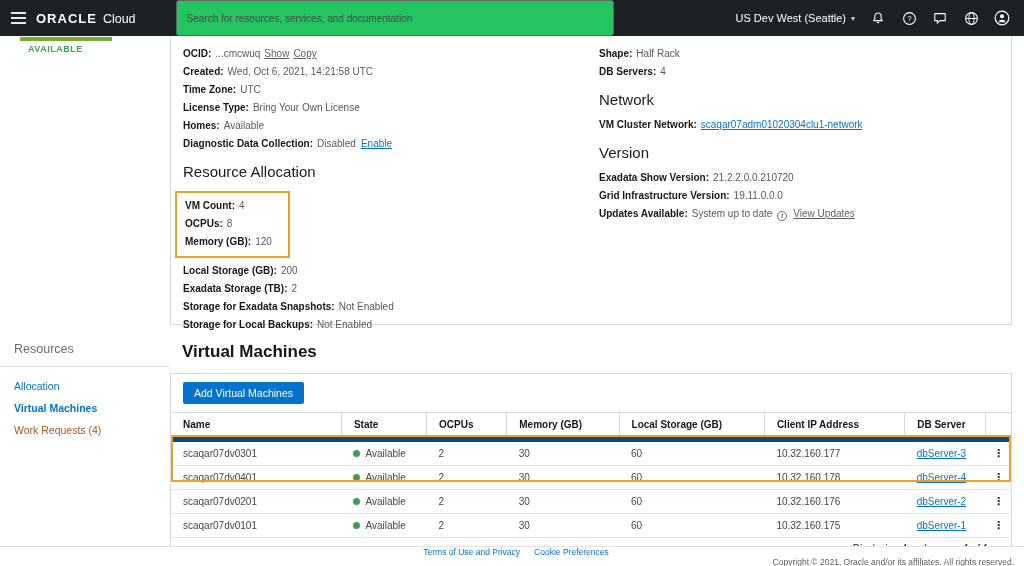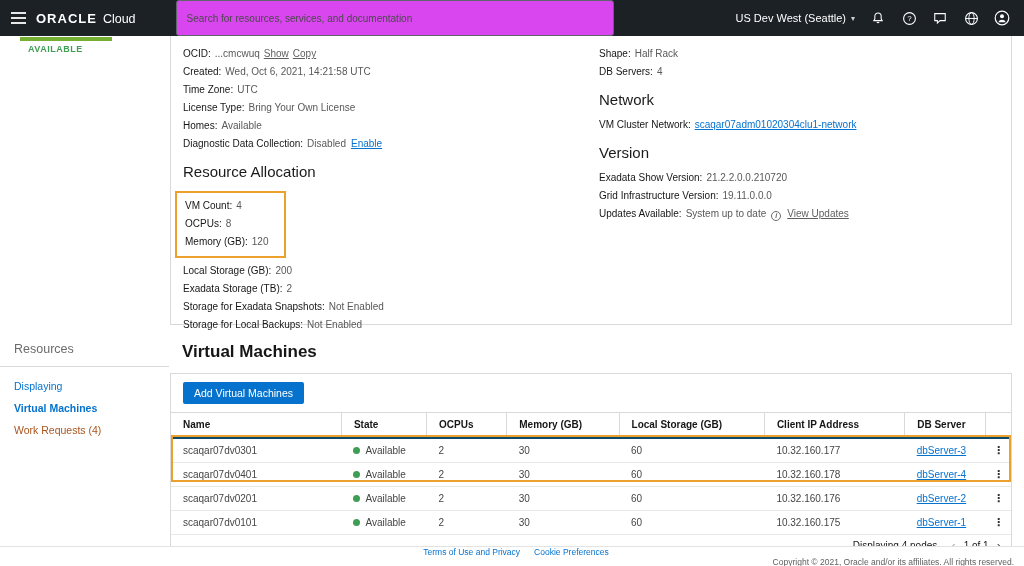--- a/index.html
+++ b/index.html
@@ -8,21 +8,21 @@
 
   
   .topbar { position:absolute; top:0; left:0; width:1024px; height:36px;
     background:#1c2126; display:flex; align-items:center; color:#fff; z-index:30; }
   .hamburger { width:36px; height:36px; display:flex; flex-direction:column;
     justify-content:center; align-items:center; gap:3px; cursor:pointer; }
   .hamburger span { display:block; width:15px; height:2px; background:#e8e8e8; }
   .logo { display:flex; align-items:baseline; white-space:nowrap; }
   .logo .oracle { font-weight:700; font-size:13px; letter-spacing:1px; color:#fff; }
   .logo .cloud { font-weight:400; font-size:12.5px; margin-left:6px; color:#fff; }
-  .search-input { margin-left:40px; width:438px; height:36px; background:#d946ef;
+  .search-input { margin-left:40px; width:438px; height:36px; background:#22c55e;
     border:1px solid #60656a; border-radius:3px; font-size:10px; padding:0 10px;
     color:#333; font-family:inherit; }
   .search-input::placeholder { color:#4a4a4a; }
   .topbar-right { margin-left:auto; display:flex; gap:15px;
     padding-right:14px; }
   .region { display:flex; align-items:center; gap:5px; font-size:11px; cursor:pointer;
     white-space:nowrap; }
   .region .chev { font-size:8px; color:#cfcfcf; }
   .tb-icon { width:16px; height:16px; display:flex; align-items:center;
     justify-content:center; cursor:pointer; }
@@ -43,21 +43,21 @@
   .res-item.warn { color:#a8551e; }
 
   
   .main { position:absolute; top:36px; left:170px; right:12px; bottom:20px; overflow:hidden; }
 
   .details-panel { border:1px solid #d9d9d9; border-top:none; height:289px;
     background:#fff; display:flex; padding:12px 0 0 12px; }
   .col-left { flex:0 0 416px; }
   .col-right { flex:1; padding-right:24px; }
   .field { font-size:10px; line-height:12px; margin-bottom:6px; white-space:nowrap; }
-  .lbl { font-weight:400; color:#161616; margin-right:4px; }
+  .lbl { font-weight:700; color:#161616; margin-right:4px; }
   .val { color:#595959; }
   .ilink { color:#0572ce; text-decoration:underline; cursor:pointer; margin-left:5px; }
   .glink { color:#5f5f5f; text-decoration:underline; cursor:pointer; margin-left:4px; }
   .biglink { color:#0572ce; text-decoration:underline; cursor:pointer; }
   .section-h { font-size:15px; font-weight:400; color:#1a1a1a; margin:13px 0 11px; }
   .ra-box { border:2px solid #eda12d; width:fit-content; padding:7px 16px 2px 8px;
     margin:0 0 7px -8px; }
   .info-icon { display:inline-block; width:10px; height:10px; border:1px solid #6b6b6b;
     border-radius:50%; font-size:7px; line-height:8px; text-align:center; color:#6b6b6b;
     font-style:italic; font-weight:700; margin:0 2px 0 5px; vertical-align:-1px; }
@@ -65,21 +65,21 @@
   .vm-heading { font-size:17px; font-weight:600; color:#161616; margin:17px 0 11px 12px; }
 
   .vm-panel { border:1px solid #d9d9d9; background:#fff; }
   .btn-row { padding:8px 12px; }
   .btn-primary { background:#0572ce; color:#fff; border:none; border-radius:2px;
     font-size:10.5px; padding:5px 11px; cursor:pointer; font-family:inherit; }
 
   .table-wrap { position:relative; }
   table { width:100%; border-collapse:collapse; table-layout:fixed; font-size:10px; }
   thead th { text-align:left; font-weight:700; color:#161616; padding:6px 0 6px 12px;
-    border-top:1px solid #d9d9d9; border-bottom:3px solid #0c4a6e;
+    border-top:1px solid #d9d9d9; border-bottom:6px solid #0c4a6e;
     border-left:1px solid #d9d9d9; white-space:nowrap; overflow:hidden; }
   thead th:first-child { border-left:none; }
   tbody td { color:#454545; padding:5px 0 5px 12px; border-bottom:1px solid #e8e8e8;
     white-space:nowrap; overflow:hidden; }
   .state-dot { display:inline-block; width:7px; height:7px; border-radius:50%;
     background:#3e9e53; margin-right:5px; vertical-align:0px; }
   td.kebab-cell { text-align:center; padding:5px 0; }
   .kebab { color:#333; font-size:11px; cursor:pointer; font-weight:700; }
   .db-link { color:#0572ce; text-decoration:underline; cursor:pointer; }
 
@@ -151,21 +151,21 @@
     </div>
   </div>
 </div>
 
 <div class="sidebar">
   <div class="status-bar"></div>
   <div class="status-text">AVAILABLE</div>
   <div class="resources">
     <div class="resources-h">Resources</div>
     <div class="res-list">
-      <a class="res-item">Displaying</a>
+      <a class="res-item">Allocation</a>
       <a class="res-item selected">Virtual Machines</a>
       <a class="res-item warn">Work Requests (4)</a>
     </div>
   </div>
 </div>
 
 <div class="main">
 
   <div class="details-panel">
     <div class="col-left">

